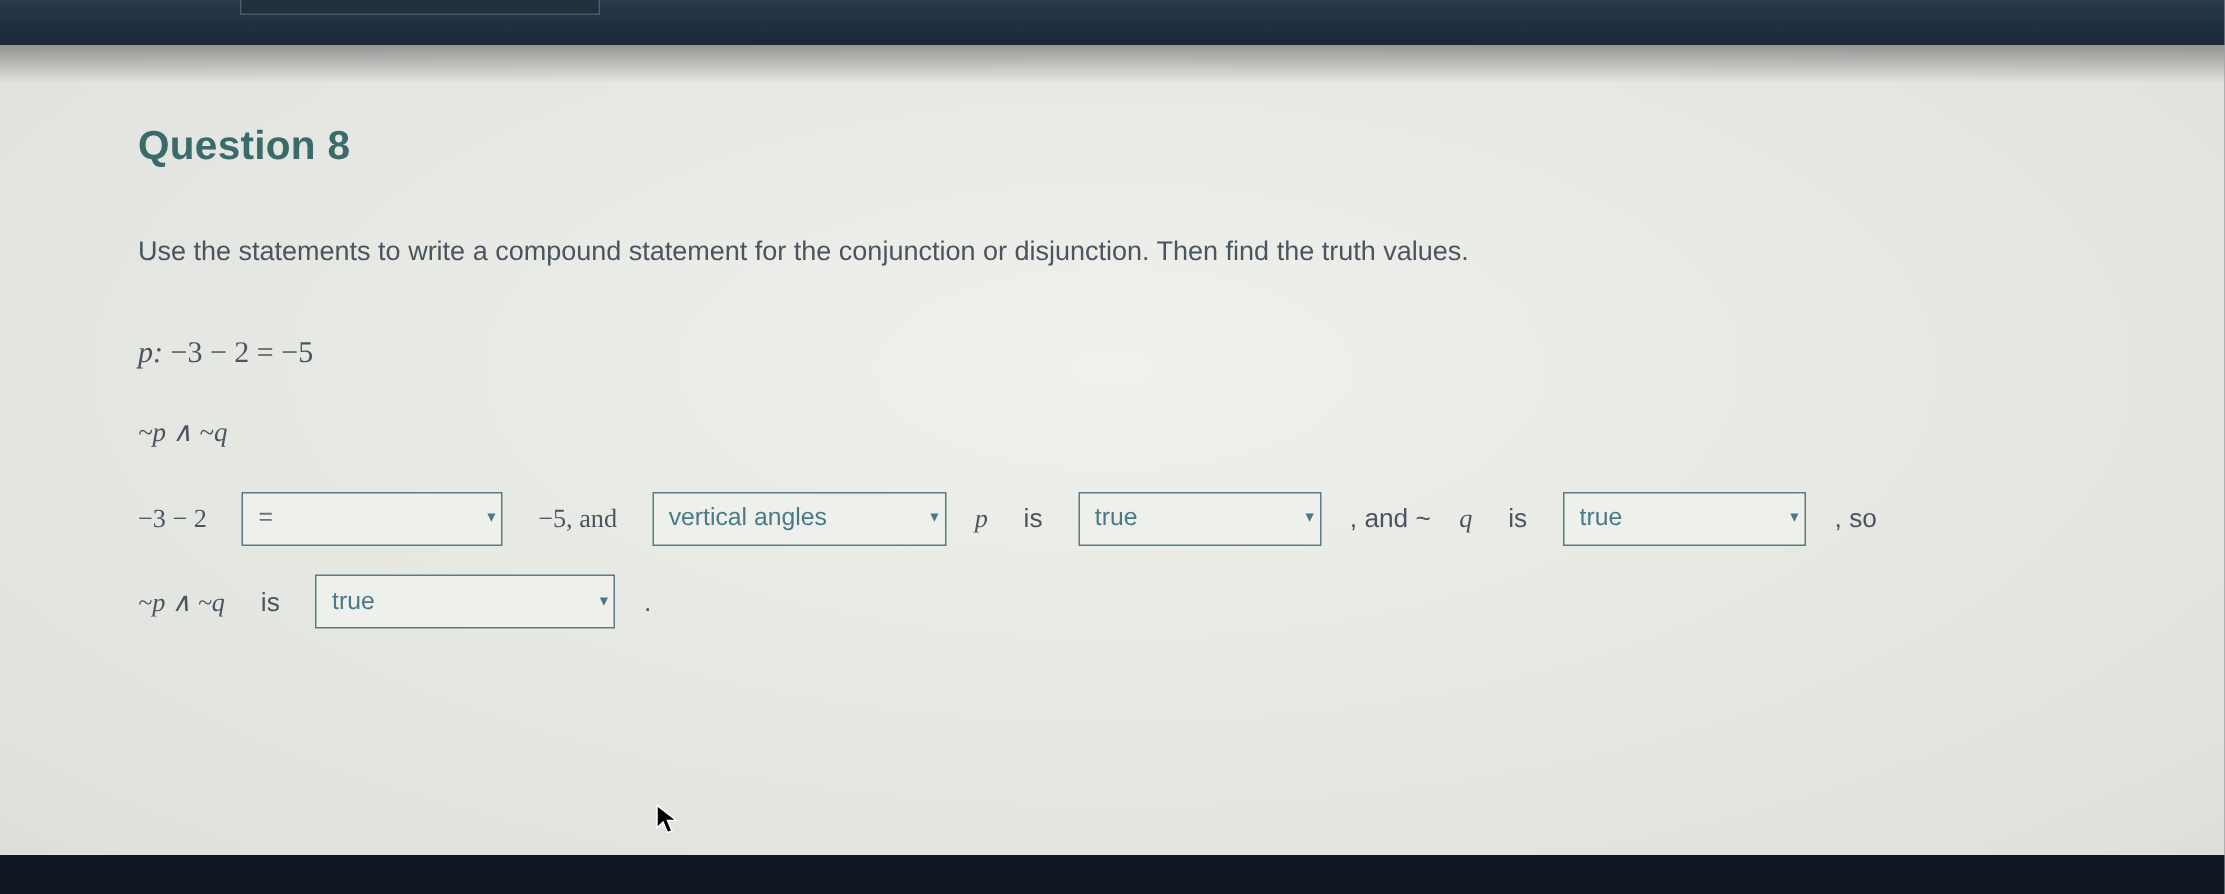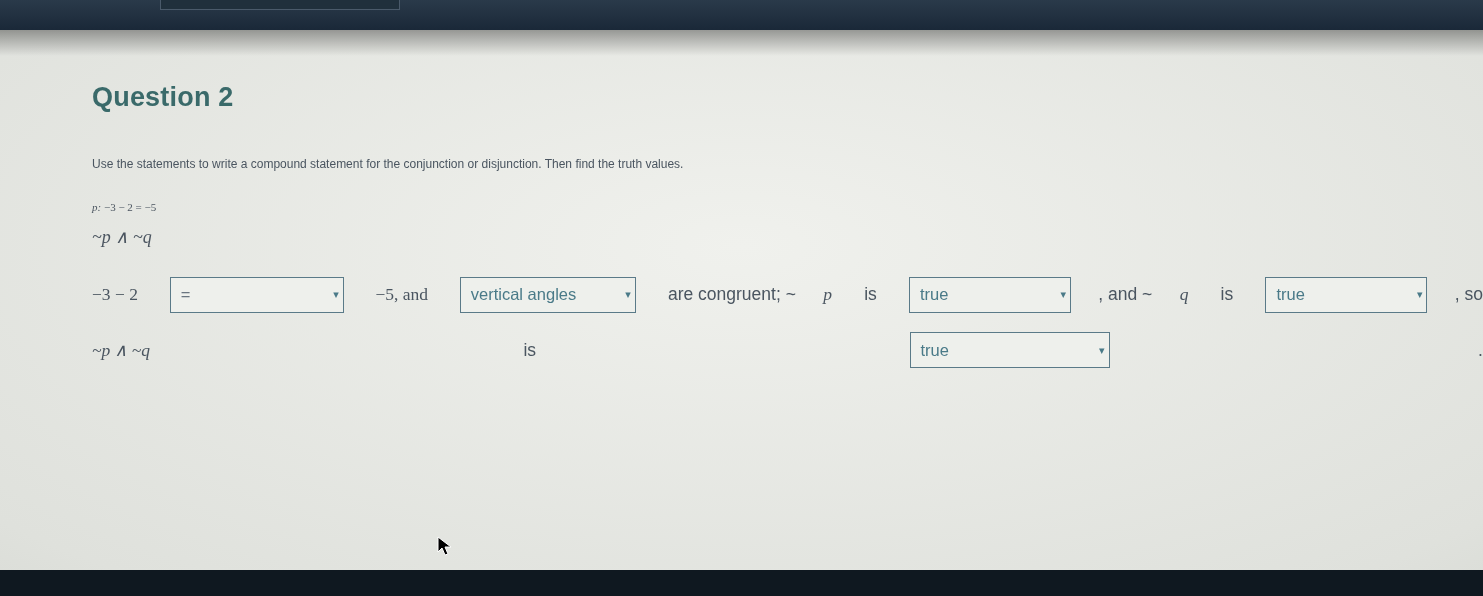--- a/index.html
+++ b/index.html
@@ -31,46 +31,45 @@
     color: #4b5560;
   }
   .q-title {
     font-size: 27px;
     font-weight: 600;
     color: #3a6a6a;
     letter-spacing: 0.2px;
     margin-bottom: 44px;
   }
   .instruction {
-    font-size: 12px;
+    font-size: 18px;
     color: #4a5560;
-    margin-bottom: 28px;
+    margin-bottom: 42px;
   }
-  .statements { font-size: 11px; line-height: 1.55; margin-bottom: 10px; }
+  .statements { font-size: 20px; line-height: 1.55; margin-bottom: 26px; }
   .statements .row { margin-bottom: 2px; }
   .italic { font-style: italic; }
   .math { font-family: "Cambria Math", "Times New Roman", serif; }
   .expr {
     font-style: italic;
     font-size: 18px;
     margin-bottom: 24px;
     font-family: "Cambria Math", "Times New Roman", serif;
   }
   .answer-area {
     font-size: 17.5px;
     color: #4a5560;
     line-height: 2.6;
   }
   .answer-line {
     display: flex;
     align-items: center;
     flex-wrap: wrap;
-    gap: 6px;
+    gap: 19px;
     margin-bottom: 10px;
-    justify-content: space-between;
   }
   .answer-line .txt { white-space: pre; }
   .sel {
     display: inline-flex;
     align-items: center;
     justify-content: space-between;
     border: 1px solid #5a7a88;
     background: #eef0ec;
     height: 36px;
     padding: 0 4px 0 10px;
@@ -81,21 +80,21 @@
     position: relative;
   }
   .sel.gray { color: #6a7580; }
   .sel .arrow {
     margin-left: 8px;
     color: #4a7a88;
     font-size: 11px;
     line-height: 1;
   }
   .sel.w-eq { width: 174px; }
-  .sel.w-va { width: 176px; }
+  .sel.w-va { width: 196px; }
   .sel.w-tv { width: 162px; }
   .sel.w-final { width: 200px; }
   .vshadow {
     position: absolute;
     left: 0; right: 0; top: 0;
     height: 26px;
     background: linear-gradient(180deg, rgba(0,0,0,0.35), rgba(0,0,0,0));
     pointer-events: none;
   }
   .bottom-bar {
@@ -114,21 +113,21 @@
 </head>
 <body>
 
 <div class="top-bar">
   <div class="top-bar-widget"></div>
 </div>
 
 <div class="page">
   <div class="vshadow"></div>
 
-  <h2 class="q-title">Question 2</h2>
+  <h2 class="q-title">Question 8</h2>
 
   <p class="instruction">Use the statements to write a compound statement for the conjunction or disjunction. Then find the truth values.</p>
 
   <div class="statements">
     <div class="row">
       <span class="italic math">p:</span><span class="math"> −3 − 2 = −5</span>
     </div>
   </div>
 
   <p class="expr">~p ∧ ~q</p>
@@ -138,21 +137,20 @@
       <span class="txt math">−3 − 2 </span>
       <span class="sel w-eq gray">
         <span>=</span>
         <span class="arrow">▾</span>
       </span>
       <span class="txt math"> −5, and </span>
       <span class="sel w-va">
         <span>vertical angles</span>
         <span class="arrow">▾</span>
       </span>
-      <span class="txt"> are congruent; ~</span>
         <span class="txt italic math">p</span>
         <span class="txt"> is </span>
       <span class="sel w-tv">
         <span>true</span>
         <span class="arrow">▾</span>
       </span>
       <span class="txt">, and ~</span>
         <span class="txt italic math">q</span>
         <span class="txt"> is </span>
       <span class="sel w-tv">

